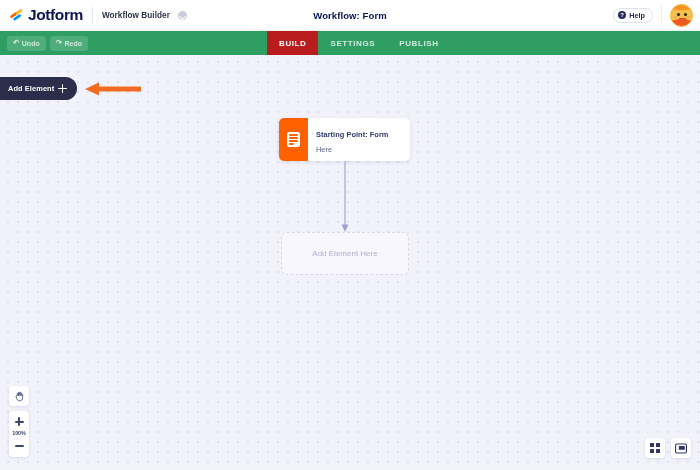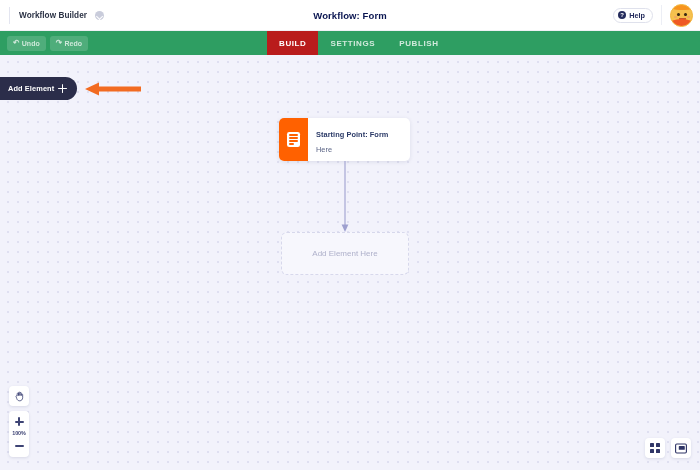--- a/index.html
+++ b/index.html
@@ -255,20 +255,28 @@
   .grid-ico { display: grid; grid-template-columns: 4px 4px; gap: 1.6px; }
   .grid-ico span { width: 4px; height: 4px; background: #2f3566; border-radius: 0.6px; }
 </style>
 </head>
 <body>
 
 <div id="app">
 
   <div class="topbar">
 
+    <div class="brand">
+      <svg class="brand-mark" viewBox="0 0 24 24">
+        <rect x="1" y="9" width="14" height="4.2" rx="2.1" transform="rotate(-35 8 11)" fill="#ff6100"></rect>
+        <rect x="6" y="13" width="14" height="4.2" rx="2.1" transform="rotate(-35 13 15)" fill="#0099ff"></rect>
+        <rect x="10" y="4" width="12" height="4.2" rx="2.1" transform="rotate(-35 16 6)" fill="#ffb629"></rect>
+      </svg>
+      <span class="brand-text">Jotform</span>
+    </div>
 
     <div class="brand-divider"></div>
 
     <div class="builder-label">
       <span>Workflow Builder</span>
       <span class="chev"></span>
     </div>
 
     <div class="doc-title">Workflow: Form</div>
 

